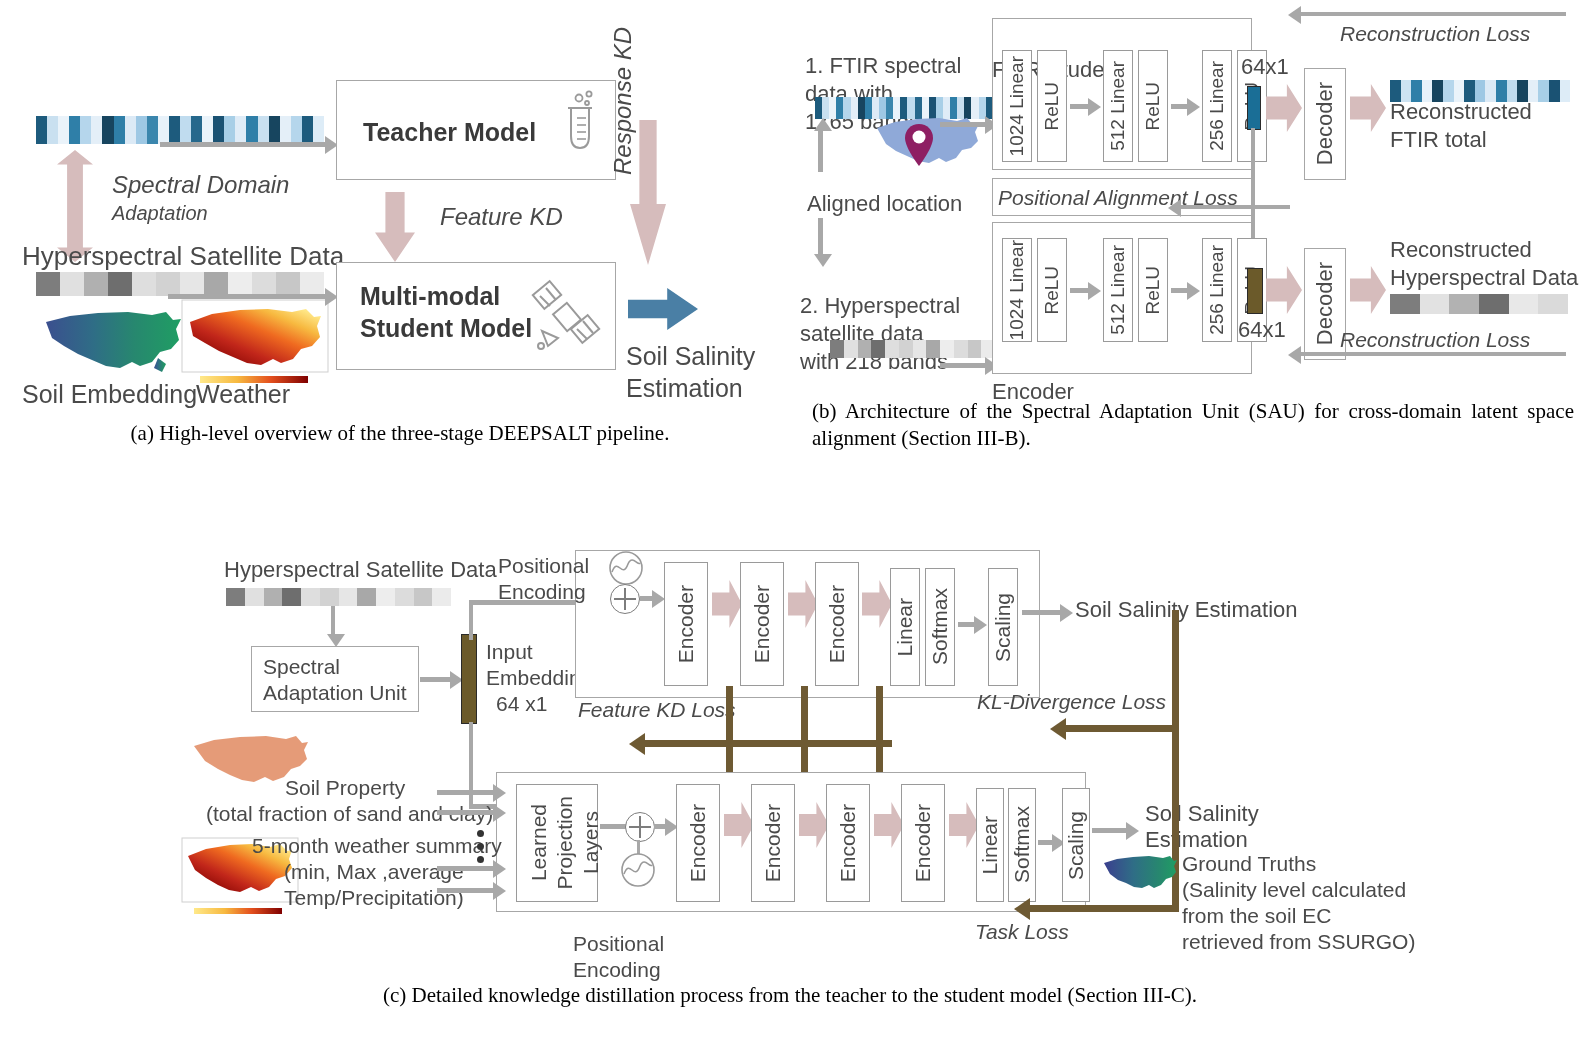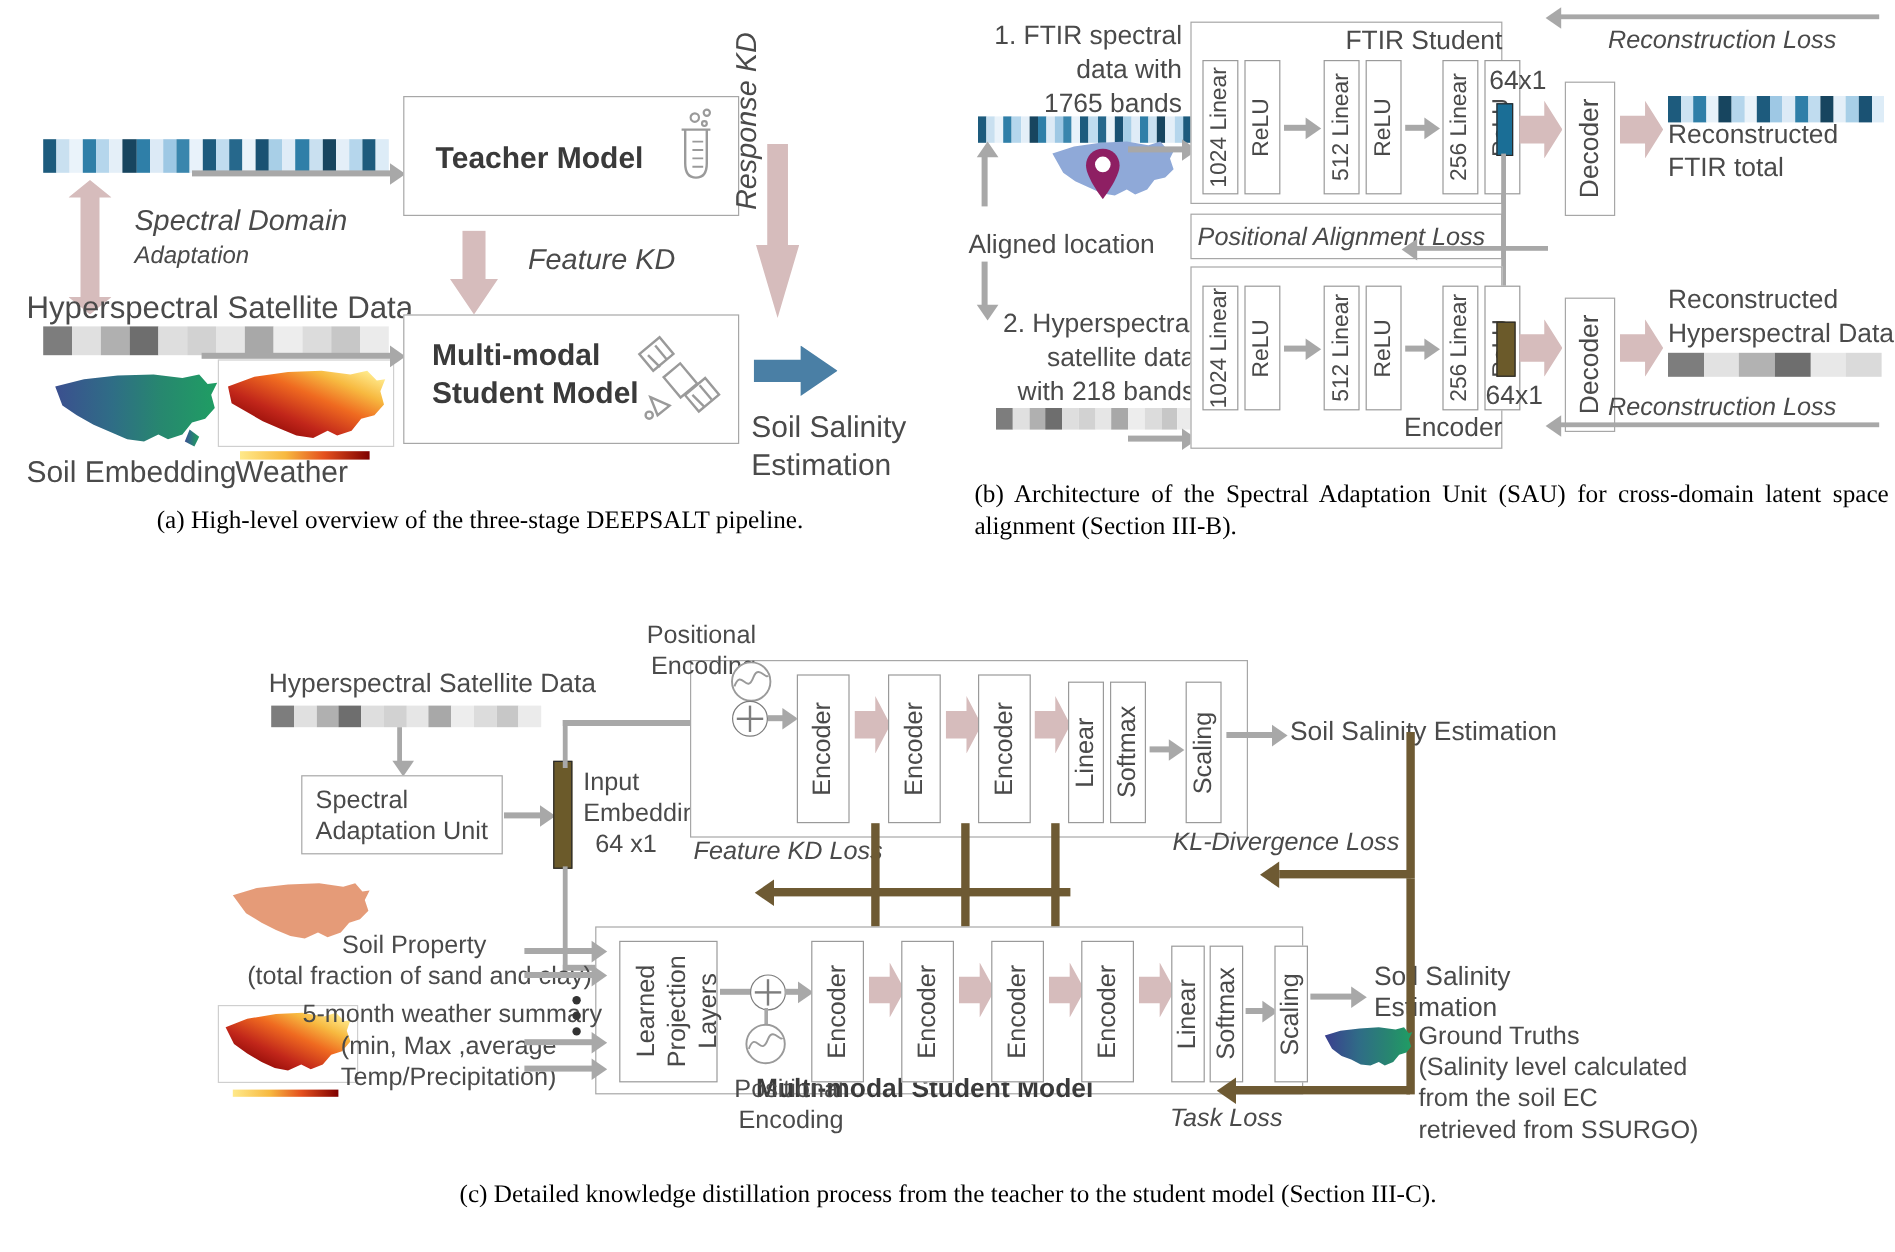--- a/index.html
+++ b/index.html
@@ -1,20 +1,20 @@
 <!DOCTYPE html>
 <html><head>
 <meta charset="utf-8">
 <style>
   html,body{margin:0;padding:0;background:#fff;}
   body{width:1579px;height:1043px;position:relative;
        font-family:"Liberation Sans",sans-serif;color:#4a4a4a;}
   .abs{position:absolute;}
   .txt{position:absolute;color:#4a4a4a;line-height:1.12;white-space:pre;}
-  .ctr{text-align:right;}
+  .ctr{text-align:left;margin-top:36px;}
   .ital{font-style:italic;}
   .bold{font-weight:bold;color:#3a3a3a;}
   .box{position:absolute;border:1.6px solid #a7a7a7;background:#fff;box-sizing:border-box;}
   .vbox{position:absolute;border:1.4px solid #9a9a9a;background:#fff;box-sizing:border-box;
         display:flex;align-items:center;justify-content:center;}
   .vlabel{writing-mode:vertical-rl;transform:rotate(180deg);white-space:nowrap;color:#4a4a4a;}
   .caption{position:absolute;font-family:"Liberation Serif",serif;color:#000;
            font-size:21px;line-height:1.30;text-align:justify;}
   
   .ghline{position:absolute;height:5px;background:#a8a8a8;}
@@ -469,21 +469,20 @@
   <div class="bhline" style="left:645px;top:240px;width:247px;"></div>
   <div class="bhead-l" style="left:629px;top:233px;"></div>
   <div class="bvline" style="left:726px;top:186px;height:120px;"></div>
   <div class="bvline" style="left:801px;top:186px;height:120px;"></div>
   <div class="bvline" style="left:876px;top:186px;height:120px;"></div>
   <div class="bhline" style="left:656px;top:299px;width:77px;"></div>
   <div class="bhline" style="left:731px;top:299px;width:77px;"></div>
   <div class="bhline" style="left:806px;top:299px;width:77px;"></div>
 
   <div class="box" style="left:496px;top:272px;width:590px;height:140px;"></div>
-  <div class="txt bold" style="left:630px;top:395px;font-size:22px;">Multi-modal Student Model</div>
 
   <div class="vbox" style="left:516px;top:284px;width:82px;height:118px;">
     <span class="vlabel" style="font-size:21px;position:absolute;left:10px;">Learned</span>
     <span class="vlabel" style="font-size:21px;position:absolute;left:36px;">Projection</span>
     <span class="vlabel" style="font-size:21px;position:absolute;left:62px;">Layers</span>
   </div>
 
   <div class="ghline" style="left:600px;top:324px;width:26px;"></div>
   <div class="plus" style="left:625px;top:312px;width:28px;height:28px;"></div>
   <div class="ghline" style="left:654px;top:324px;width:14px;"></div>

